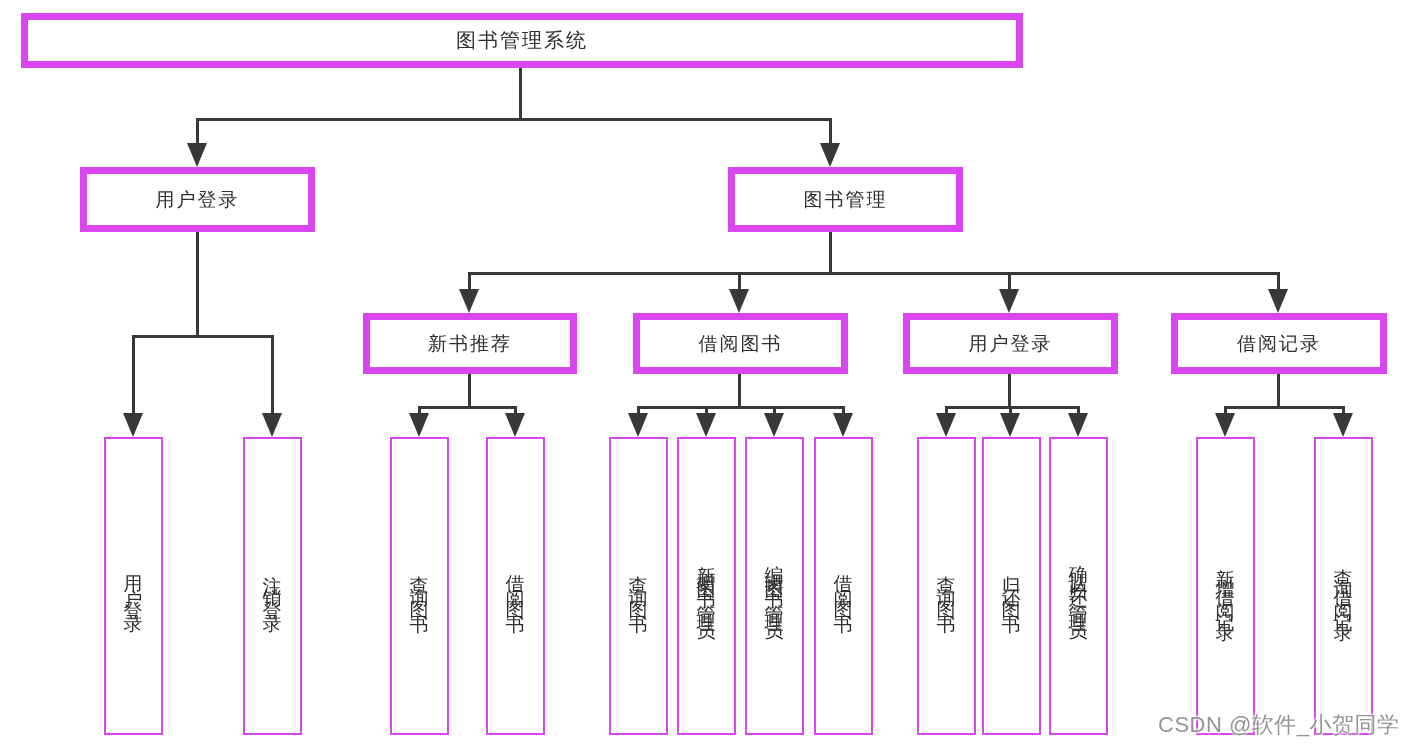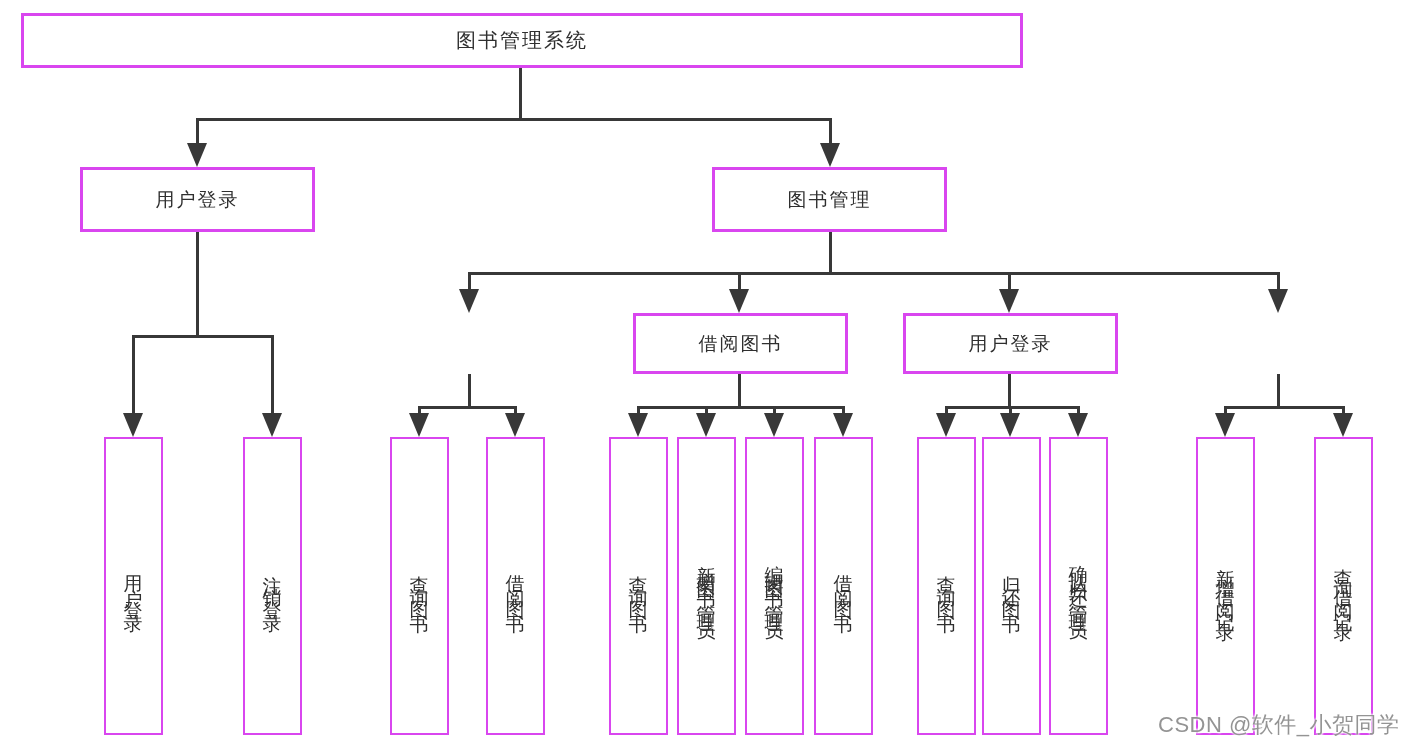--- a/index.html
+++ b/index.html
@@ -2,21 +2,21 @@
 <html><head>
 <meta charset="utf-8">
 <style>
   html,body{margin:0;padding:0;background:#ffffff;}
   #stage{
     position:relative;width:1405px;height:747px;background:#ffffff;overflow:hidden;
     font-family:"Liberation Sans","DejaVu Sans",sans-serif;color:#2f2f2f;
   }
   .box{
     position:absolute;box-sizing:border-box;background:#ffffff;
-    border:3px solid #d946ef;display:flex;align-items:center;justify-content:center;
+    border:7px solid #d946ef;display:flex;align-items:center;justify-content:center;
     font-size:19px;letter-spacing:2px;white-space:nowrap;
   }
   .root{font-size:20px;}
   .vbox{width:59px;height:298px;top:437px;border-width:2.5px;letter-spacing:0;}
   .vbox span{
     writing-mode:vertical-rl;text-orientation:mixed;
     font-size:19px;line-height:1;letter-spacing:13px;white-space:nowrap;
   }
   .vbox.ls-m span{letter-spacing:11px;}
   .vbox.ls-s span{letter-spacing:8px;}
@@ -97,29 +97,35 @@
   <i class="vl" style="left:1342px;top:406px;height:9px"></i>
   <i class="ar" style="left:1333px;top:413px"></i>
 
   <div class="box root" style="left:21px;top:13px;width:1002px;height:55px">
     <span>图书管理系统</span>
   </div>
 
   <div class="box" style="left:80px;top:167px;width:235px;height:65px">
     <span>用户登录</span>
   </div>
-  <div class="box" style="left:712px;top:167px;width:235px;height:65px">
+  <div class="box" style="left:728px;top:167px;width:235px;height:65px">
     <span>图书管理</span>
   </div>
 
+  <div class="box" style="left:363px;top:313px;width:214px;height:61px">
+    <span>新书推荐</span>
+  </div>
   <div class="box" style="left:633px;top:313px;width:215px;height:61px">
     <span>借阅图书</span>
   </div>
   <div class="box" style="left:903px;top:313px;width:215px;height:61px">
     <span>用户登录</span>
+  </div>
+  <div class="box" style="left:1171px;top:313px;width:216px;height:61px">
+    <span>借阅记录</span>
   </div>
 
   <div class="box vbox" style="left:104px">
     <span>用户登录</span>
   </div>
   <div class="box vbox" style="left:243px">
     <span>注销登录</span>
   </div>
 
   <div class="box vbox" style="left:390px">

